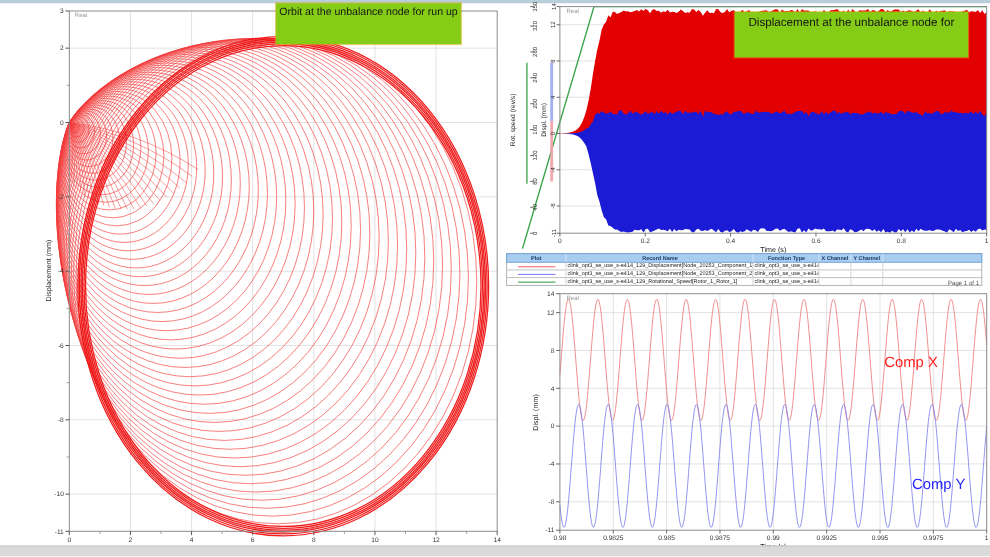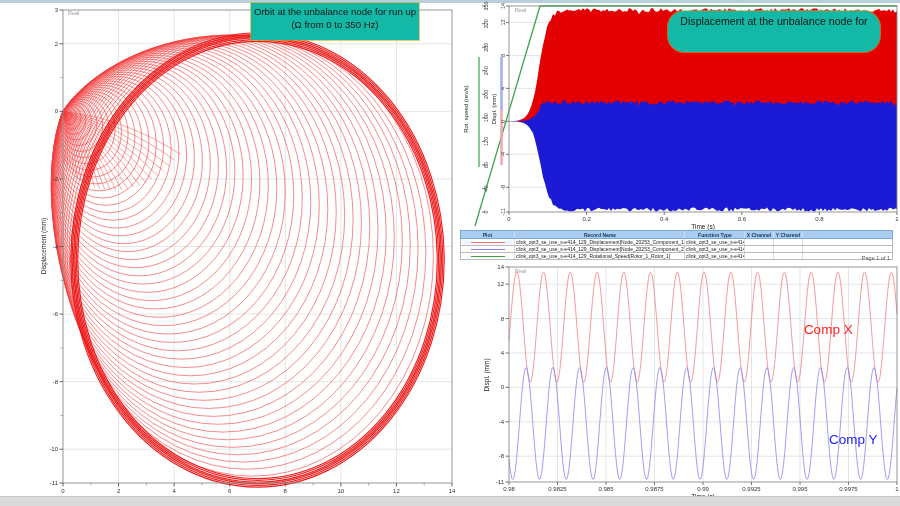--- a/index.html
+++ b/index.html
@@ -4,24 +4,24 @@
 <style>
   html,body{margin:0;padding:0;background:#fff;}
   #stage{position:relative;width:900px;height:506px;overflow:hidden;background:#fff;
          font-family:"Liberation Sans",sans-serif;}
   #top-strip{position:absolute;left:0;top:0;width:900px;height:3px;background:#b9cedb;}
   #bottom-strip{position:absolute;left:0;top:496px;width:900px;height:10px;background:#dadada;border-top:1px solid #c8c8c8;}
   svg{position:absolute;}
   #orbit-svg{left:0;top:0;}
   #runup-svg{left:460px;top:0;}
   #waves-svg{left:460px;top:263px;}
-  .note-box{position:absolute;background:#14b8a6;color:#151515;text-align:center;
+  .note-box{position:absolute;background:#84cc16;color:#151515;text-align:center;
             line-height:1.32;z-index:5;box-shadow:0 0 0 1px rgba(210,170,20,.6);}
   #orbit-note{left:251px;top:3px;width:168px;height:34px;font-size:9.6px;padding-top:3px;}
-  #disp-note{left:668px;top:11px;width:212px;height:37px;font-size:10.6px;padding-top:4px;border-radius:16px;}
+  #disp-note{left:668px;top:11px;width:212px;height:37px;font-size:10.6px;padding-top:4px;}
   
   #legend{position:absolute;left:460px;top:230px;width:433px;z-index:4;font-size:5px;color:#222;}
   .hdr{display:flex;background:#a9cdf0;border:0.5px solid #7aa7d4;height:7px;align-items:center;
        color:#173a66;font-weight:bold;}
   .hdr>div{border-right:0.5px solid #cfe2f5;height:100%;display:flex;align-items:center;justify-content:center;overflow:hidden;}
   .row{display:flex;border:0.5px solid #b9b9b9;border-top:none;height:6px;align-items:center;background:#fff;}
   .row>div{border-right:0.5px solid #d9d9d9;height:100%;display:flex;align-items:center;overflow:hidden;white-space:nowrap;}
   .c-plot{width:53px;justify-content:center;}
   .c-rec{width:168px;padding-left:1px;}
   .c-fun{width:58px;padding-left:1px;}
@@ -311,21 +311,20 @@
       <text x="437.00000000000034" y="228" font-size="6" fill="#333" text-anchor="middle" font-family="&quot;Liberation Sans&quot;,sans-serif">1</text>
       <text x="55" y="10" font-size="5.5" fill="#999" text-anchor="start" font-family="&quot;Liberation Sans&quot;,sans-serif">Real</text>
       <text x="243" y="236" font-size="6.5" fill="#222" text-anchor="middle" font-family="&quot;Liberation Sans&quot;,sans-serif">Time (s)</text>
       <text x="29" y="112" font-size="6.5" fill="#222" text-anchor="middle" font-family="&quot;Liberation Sans&quot;,sans-serif" transform="rotate(-90 29 112)">Displ. (mm)</text>
       <text x="343.8799999999998" y="71.08" font-size="13.5" fill="#ff2020" text-anchor="start" font-family="&quot;Liberation Sans&quot;,sans-serif">Comp X</text>
       <text x="369.1000000000014" y="181.16" font-size="13.5" fill="#2222ff" text-anchor="start" font-family="&quot;Liberation Sans&quot;,sans-serif">Comp Y</text>
     </svg>
 
   <div id="orbit-note" class="note-box">
     <div>Orbit at the unbalance node for run up</div>
-    <div>(Ω from 0 to 350 Hz)</div>
   </div>
   <div id="disp-note" class="note-box">
     <div>Displacement at the unbalance node for</div>
   </div>
 
   <div id="legend">
     <div class="hdr">
       <div class="c-plot">Plot</div>
       <div class="c-rec">Record Name</div>
       <div class="c-fun">Function Type</div>

